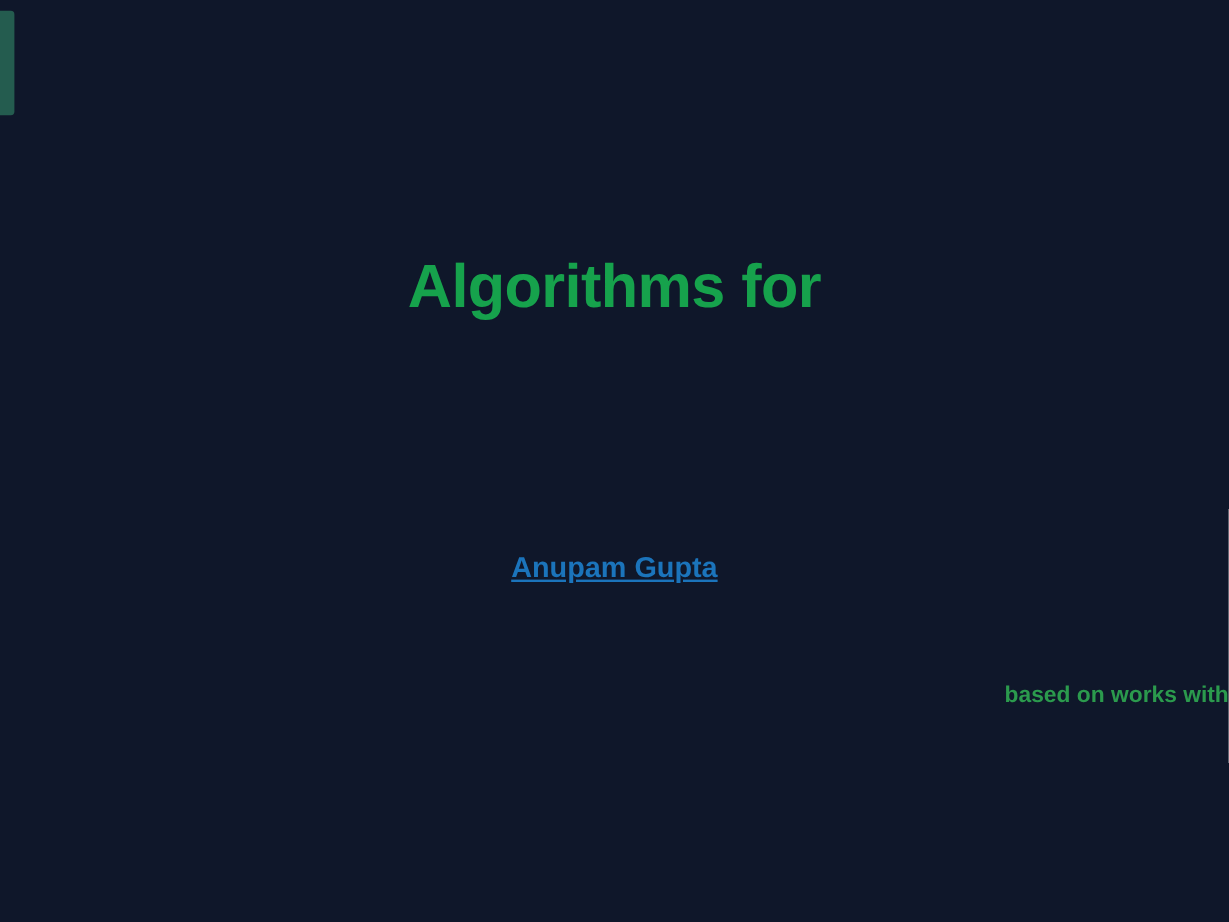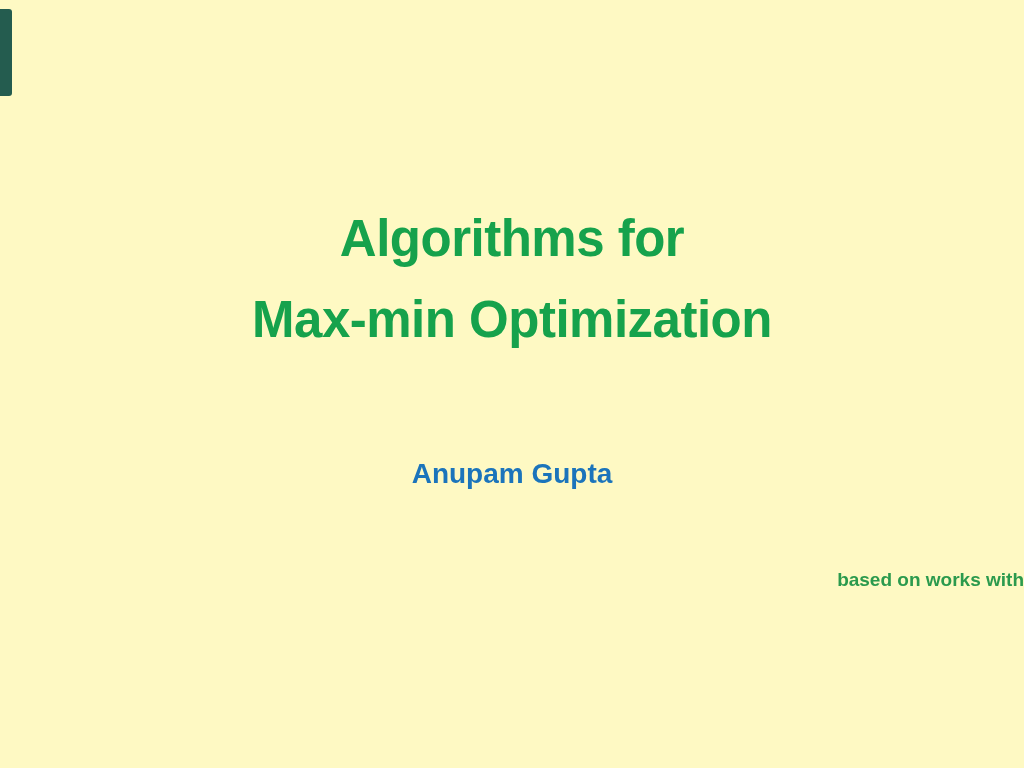--- a/index.html
+++ b/index.html
@@ -4,21 +4,21 @@
 <style>
   html, body {
     margin: 0;
     padding: 0;
     background: #ffffff;
   }
   .slide {
     position: relative;
     width: 1024px;
     height: 768px;
-    background: #fef9c3;
+    background: #0f172a;
     overflow: hidden;
     font-family: "Liberation Sans", sans-serif;
     font-weight: bold;
   }
   .accent-bar {
     position: absolute;
     left: 0;
     top: 9px;
     width: 12px;
     height: 87px;
@@ -36,22 +36,23 @@
     line-height: 81px;
     letter-spacing: -0.5px;
   }
   .authors-block {
     position: absolute;
     top: 455px;
     left: 0;
     width: 100%;
     text-align: center;
     color: #1b74bb;
-    font-size: 28px;
+    font-size: 24px;
     line-height: 38px;
+    text-decoration: underline;
   }
   .credits-block {
     position: absolute;
     top: 566px;
     left: 0;
     width: 100%;
     text-align: right;
     font-size: 18px;
     line-height: 27px;
   }
@@ -66,21 +67,20 @@
 </style>
 </head>
 <body>
 
 <div class="slide">
 
   <div class="accent-bar"></div>
 
   <div class="title-block">
     <div>Algorithms for</div>
-    <div>Max-min Optimization</div>
   </div>
 
   <div class="authors-block">
     <div>Anupam Gupta</div>
   </div>
 
   <div class="credits-block">
     <div class="credits-intro">based on works with</div>
   </div>
 

